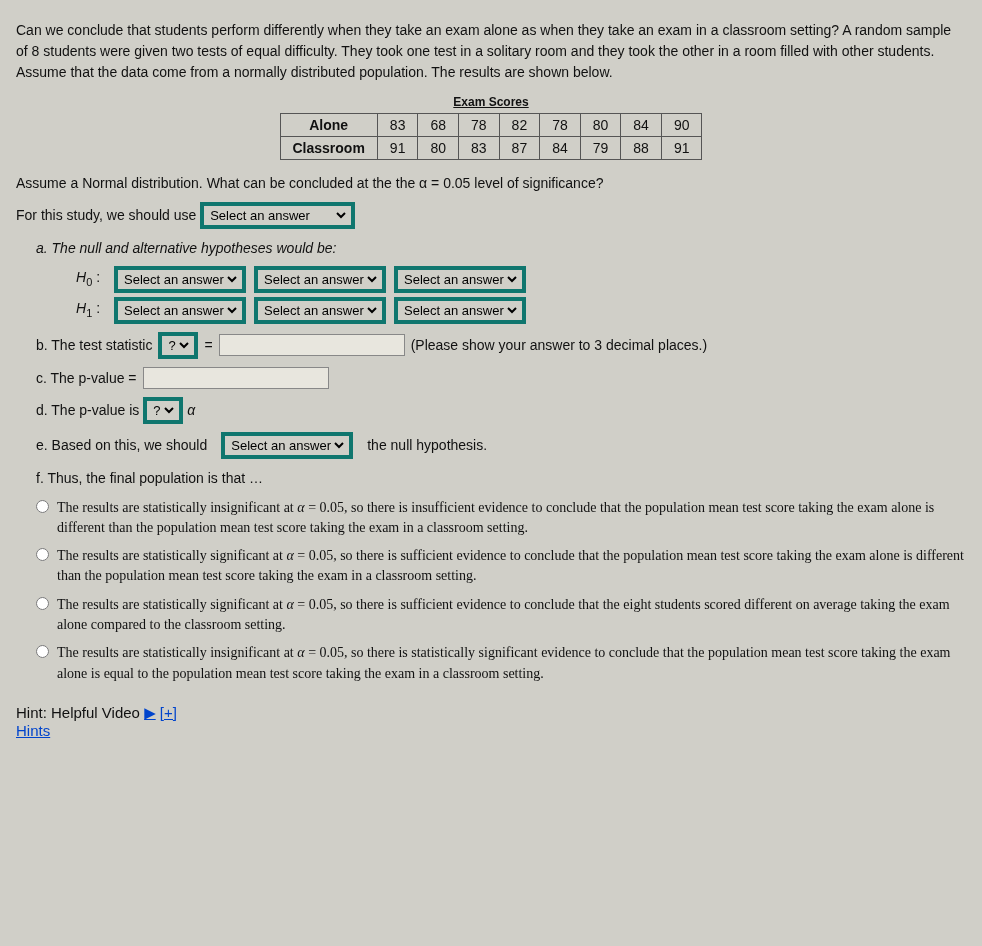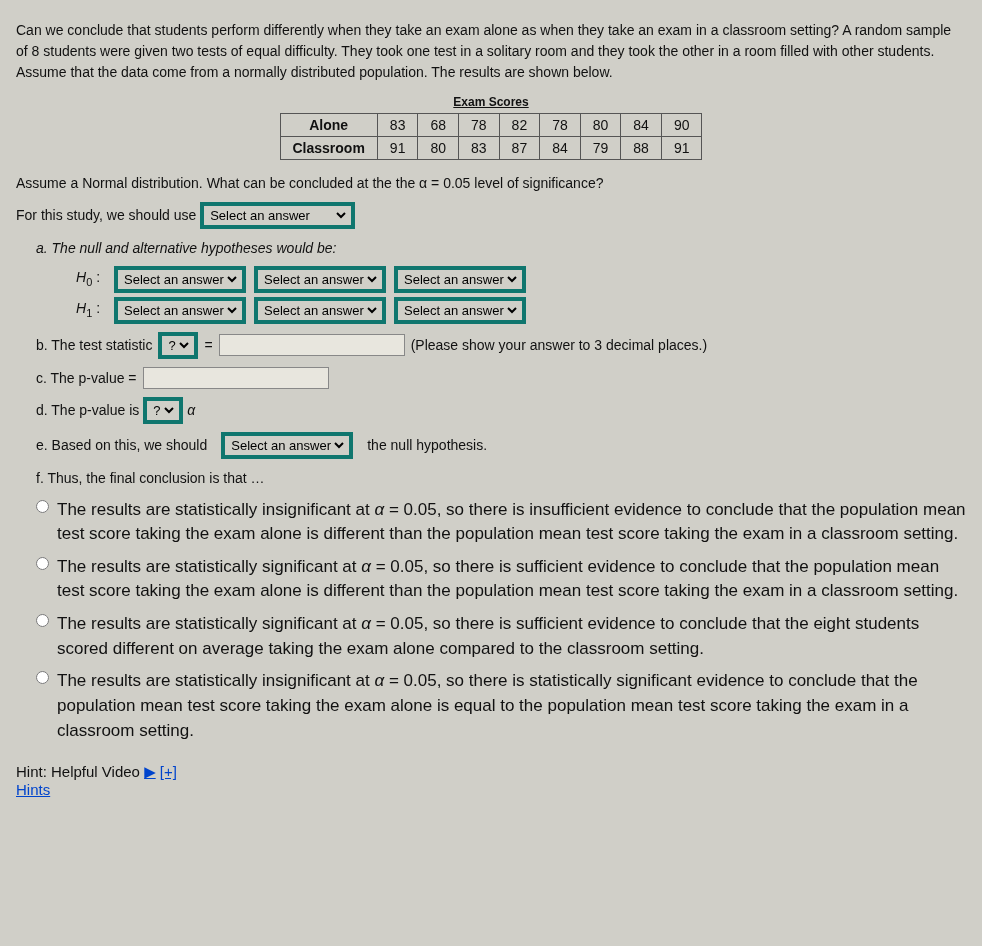--- a/index.html
+++ b/index.html
@@ -98,21 +98,22 @@
       align-items: flex-start;
       gap: 8px;
       margin: 8px 0;
     }
     .radio-option input[type="radio"] {
       margin-top: 2px;
       flex-shrink: 0;
     }
     .radio-text {
       line-height: 1.45;
-      font-size: 17px;
+      font-size: 14px;
+      font-family: Liberation Serif, serif;
     }
     .hint-section {
       margin-top: 20px;
       font-size: 15px;
     }
     .hint-link {
       color: #0044cc;
       text-decoration: underline;
       cursor: pointer;
     }
@@ -301,21 +302,21 @@
           <option>reject</option>
           <option>fail to reject</option>
           <option>accept</option>
         </select>
       </span>
       <span>the null hypothesis.</span>
     </div>
   </div>
 
   <div class="question-block">
-    <div class="indent" style="margin-bottom:6px;">f. Thus, the final conclusion is that …</div>
+    <div class="indent" style="margin-bottom:6px;">f. Thus, the final population is that …</div>
     <div class="conclusion-section">
 
       <div class="radio-option">
         <input type="radio" name="conclusion" style="">
         <span class="radio-text">The results are statistically insignificant at <i>α</i> = 0.05, so there is insufficient evidence to conclude that the population mean test score taking the exam alone is different than the population mean test score taking the exam in a classroom setting.</span>
       </div>
 
       <div class="radio-option">
         <input type="radio" name="conclusion" style="">
         <span class="radio-text">The results are statistically significant at <i>α</i> = 0.05, so there is sufficient evidence to conclude that the population mean test score taking the exam alone is different than the population mean test score taking the exam in a classroom setting.</span>

